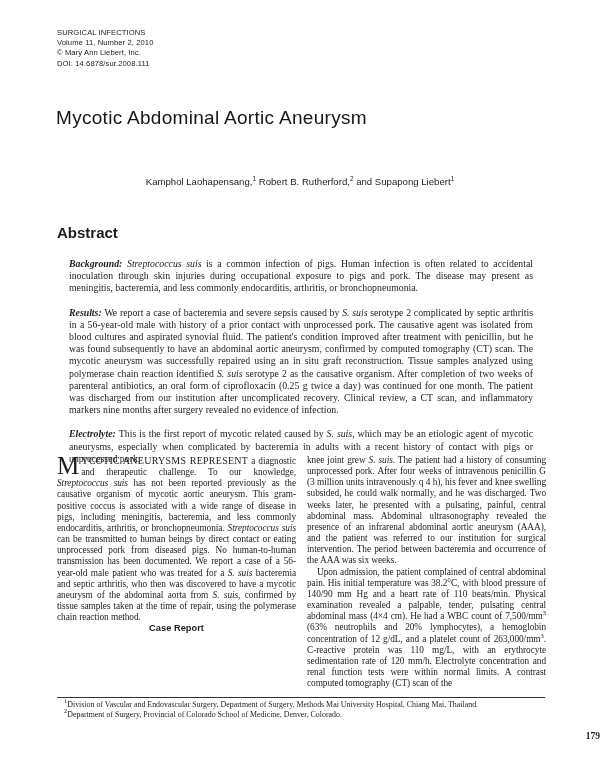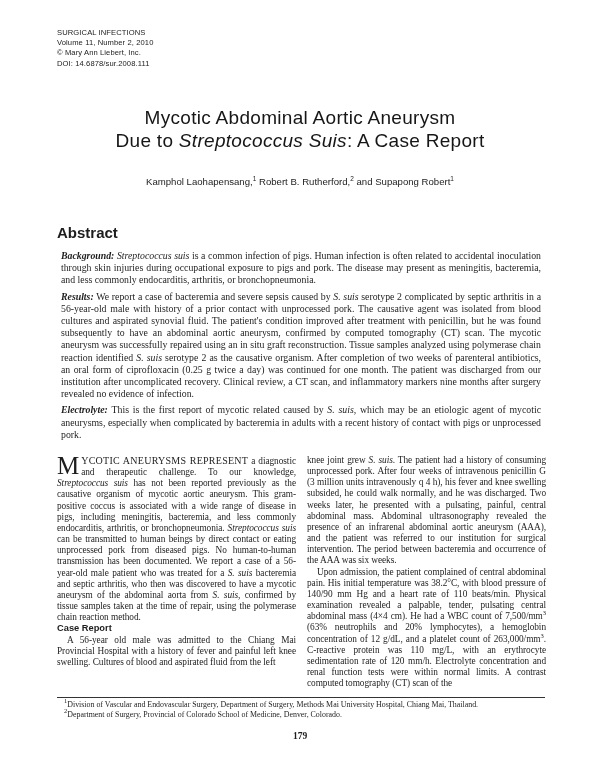--- a/index.html
+++ b/index.html
@@ -1,90 +1,88 @@
 <!DOCTYPE html>
 <html><head>
 <meta charset="utf-8">
 <style>
   html,body{margin:0;padding:0;background:#ffffff;}
   .page{position:relative;width:600px;height:776px;background:#ffffff;color:#1d1d1d;overflow:hidden;}
 
   .jheader{position:absolute;left:57px;top:28px;font-family:"Liberation Sans",sans-serif;
            font-size:7.6px;line-height:10.2px;letter-spacing:.1px;color:#222;}
 
-  .title{position:absolute;left:56px;top:106px;width:488px;margin:0;text-align:center;
+  .title{position:absolute;left:56px;top:106px;width:488px;margin:0;text-align:left;
          font-family:"Liberation Sans",sans-serif;font-size:19px;line-height:23px;
          font-weight:400;letter-spacing:.3px;color:#161616;}
 
   .authors{position:absolute;left:56px;top:176px;width:488px;text-align:center;
            font-family:"Liberation Sans",sans-serif;font-size:9.6px;color:#1d1d1d;}
 
   .abs-head{position:absolute;left:57px;top:224px;font-family:"Liberation Sans",sans-serif;
             font-size:15px;font-weight:bold;}
 
   .abs-body{position:absolute;left:57px;top:246px;width:488px;
             font-family:"Liberation Serif",serif;font-size:9.8px;line-height:12.2px;
             text-align:justify;}
-  .abs-body p{margin:4px;}
+  .abs-body p{margin:12px;}
 
   .cols{position:absolute;left:57px;top:455px;width:489px;display:flex;gap:11px;}
   .col{width:239px;font-family:"Liberation Serif",serif;font-size:9.3px;line-height:11.15px;
        text-align:justify;letter-spacing:-0.05px;}
   .col p{margin:0;}
   p.ind{text-indent:10px;}
 
   .sec-head{font-family:"Liberation Sans",sans-serif;font-size:9.3px;font-weight:bold;
-            margin:13px 0 9px 0;text-align:left;letter-spacing:0;}
+            margin:13px 0 9px 0;text-align:center;letter-spacing:0;}
 
   .dropcap{float:left;font-size:25px;line-height:20px;padding:1px 2px 0 0;font-weight:400;}
   .it{font-style:italic;}
   .bd{font-weight:bold;}
   .sc{font-size:10px;letter-spacing:.25px;}
   sup{font-size:6.5px;vertical-align:super;line-height:0;}
 
   .footrule{position:absolute;left:57px;top:697px;width:488px;height:0;border-top:1px solid #333;}
   .footnotes{position:absolute;left:57px;top:700px;width:488px;
              font-family:"Liberation Serif",serif;font-size:7.9px;line-height:10.4px;}
   .footnotes div{text-indent:7px;}
 
-  .pageno{position:absolute;left:0;top:731px;width:600px;text-align:center;
+  .pageno{position:absolute;left:0;top:731px;width:600px;text-align:right;
           font-family:"Liberation Serif",serif;font-size:9.5px;font-weight:bold;}
 </style>
 </head>
 <body>
 
 <div class="page">
 
   <div class="jheader">
     <div>SURGICAL INFECTIONS</div>
     <div>Volume 11, Number 2, 2010</div>
     <div>© Mary Ann Liebert, Inc.</div>
     <div>DOI: 14.6878/sur.2008.111</div>
   </div>
 
   <h1 class="title">
     <span><span>Mycotic Abdominal Aortic Aneurysm</span></span><br>
-    <span><span>Due to </span><span class="it">Streptococcus Suis</span><span>: A Case Report</span></span>
   </h1>
 
-  <div class="authors"><span>Kamphol Laohapensang,</span><sup>1</sup><span> Robert B. Rutherford,</span><sup>2</sup><span> and Supapong Robert</span><sup>1</sup></div>
+  <div class="authors"><span>Kamphol Laohapensang,</span><sup>1</sup><span> Robert B. Rutherford,</span><sup>2</sup><span> and Supapong Liebert</span><sup>1</sup></div>
 
   <div class="abs-head">Abstract</div>
 
   <div class="abs-body">
     <p><span class="it bd">Background: </span><span class="it">Streptococcus suis</span><span> is a common infection of pigs. Human infection is often related to accidental inoculation through skin injuries during occupational exposure to pigs and pork. The disease may present as meningitis, bacteremia, and less commonly endocarditis, arthritis, or bronchopneumonia.</span></p>
     <p><span class="it bd">Results: </span><span>We report a case of bacteremia and severe sepsis caused by </span><span class="it">S. suis</span><span> serotype 2 complicated by septic arthritis in a 56-year-old male with history of a prior contact with unprocessed pork. The causative agent was isolated from blood cultures and aspirated synovial fluid. The patient's condition improved after treatment with penicillin, but he was found subsequently to have an abdominal aortic aneurysm, confirmed by computed tomography (CT) scan. The mycotic aneurysm was successfully repaired using an in situ graft reconstruction. Tissue samples analyzed using polymerase chain reaction identified </span><span class="it">S. suis</span><span> serotype 2 as the causative organism. After completion of two weeks of parenteral antibiotics, an oral form of ciprofloxacin (0.25 g twice a day) was continued for one month. The patient was discharged from our institution after uncomplicated recovery. Clinical review, a CT scan, and inflammatory markers nine months after surgery revealed no evidence of infection.</span></p>
     <p><span class="it bd">Electrolyte: </span><span>This is the first report of mycotic related caused by </span><span class="it">S. suis</span><span>, which may be an etiologic agent of mycotic aneurysms, especially when complicated by bacteremia in adults with a recent history of contact with pigs or unprocessed pork.</span></p>
   </div>
 
   <div class="cols">
     <div class="col">
       <p><span class="dropcap">M</span><span><span class="sc">YCOTIC ANEURYSMS REPRESENT</span><span> a diagnostic and therapeutic challenge. To our knowledge, </span><span class="it">Streptococcus suis</span><span> has not been reported previously as the causative organism of mycotic aortic aneurysm. This gram-positive coccus is associated with a wide range of disease in pigs, including meningitis, bacteremia, and less commonly endocarditis, arthritis, or bronchopneumonia. </span><span class="it">Streptococcus suis</span><span> can be transmitted to human beings by direct contact or eating unprocessed pork from diseased pigs. No human-to-human transmission has been documented. We report a case of a 56-year-old male patient who was treated for a </span><span class="it">S. suis</span><span> bacteremia and septic arthritis, who then was discovered to have a mycotic aneurysm of the abdominal aorta from </span><span class="it">S. suis</span><span>, confirmed by tissue samples taken at the time of repair, using the polymerase chain reaction method.</span></span></p>
       <p class="sec-head">Case Report</p>
-      <p class="ind"><span>A 56-year old male was admitted to the Chiang Mai Provincial Hospital with a history of fever and painful left knee swelling. Cultures of blood and aspirated fluid from the left</span></p>
     </div>
     <div class="col">
       <p><span>knee joint grew </span><span class="it">S. suis</span><span>. The patient had a history of consuming unprocessed pork. After four weeks of intravenous penicillin G (3 million units intravenously q 4 h), his fever and knee swelling subsided, he could walk normally, and he was discharged. Two weeks later, he presented with a pulsating, painful, central abdominal mass. Abdominal ultrasonography revealed the presence of an infrarenal abdominal aortic aneurysm (AAA), and the patient was referred to our institution for surgical intervention. The period between bacteremia and occurrence of the AAA was six weeks.</span></p>
       <p class="ind"><span>Upon admission, the patient complained of central abdominal pain. His initial temperature was 38.2°C, with blood pressure of 140/90 mm Hg and a heart rate of 110 beats/min. Physical examination revealed a palpable, tender, pulsating central abdominal mass (4×4 cm). He had a WBC count of 7,500/mm</span><sup>3</sup><span> (63% neutrophils and 20% lymphocytes), a hemoglobin concentration of 12 g/dL, and a platelet count of 263,000/mm</span><sup>3</sup><span>. C-reactive protein was 110 mg/L, with an erythrocyte sedimentation rate of 120 mm/h. Electrolyte concentration and renal function tests were within normal limits. A contrast computed tomography (CT) scan of the</span></p>
     </div>
   </div>
 
   <div class="footrule"></div>
 
   <div class="footnotes">

